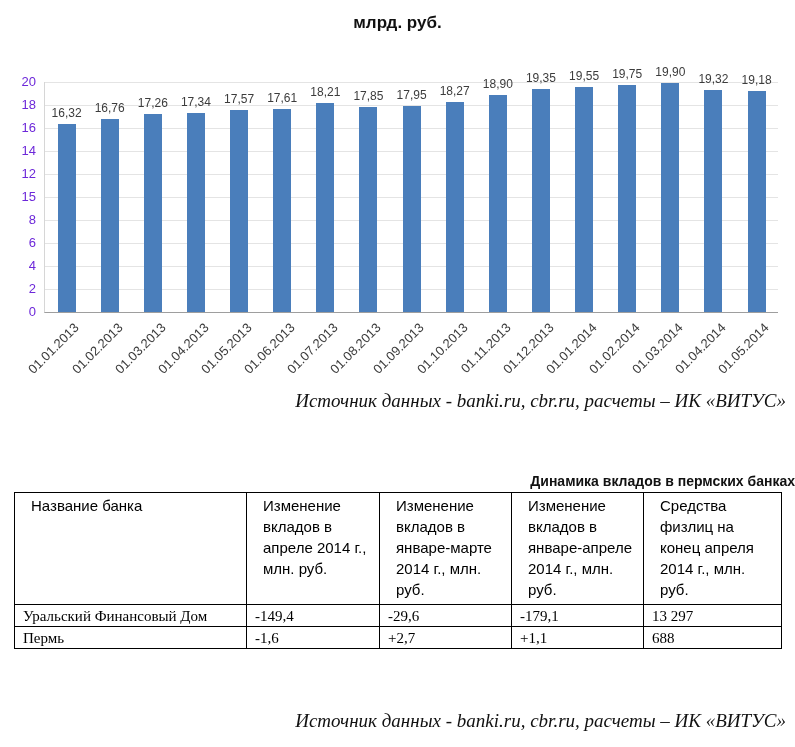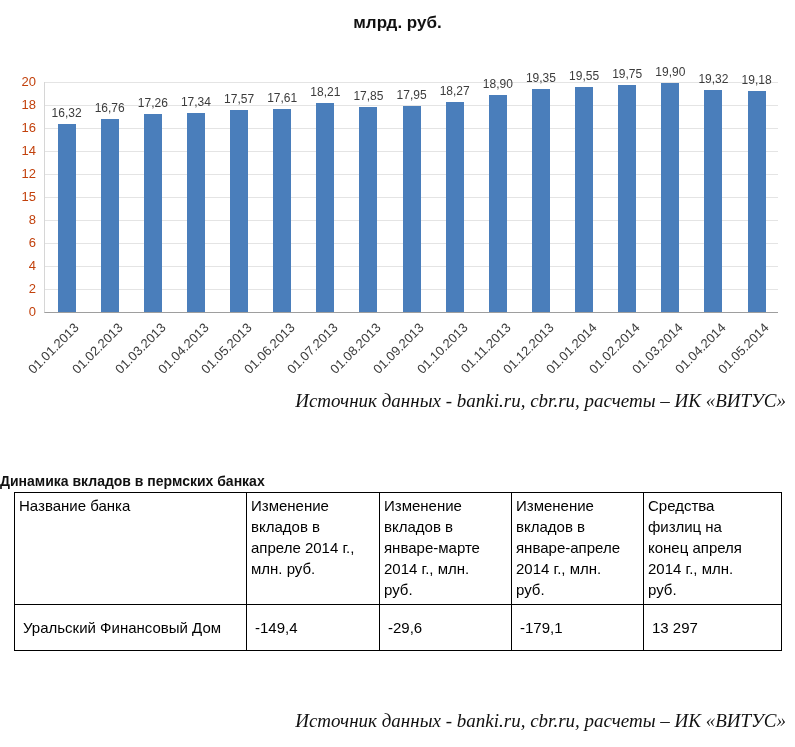--- a/index.html
+++ b/index.html
@@ -28,46 +28,46 @@
     position:absolute;left:50%;transform:translateX(-50%);
     font-size:12px;color:#3c3c3c;white-space:nowrap;
   }
   .x-label{
     position:absolute;top:calc(100% + 8px);right:50%;margin-right:-5px;
     transform:rotate(-45deg);transform-origin:100% 0;
     font-size:13px;color:#3c3c3c;white-space:nowrap;
   }
   .y-label{
     position:absolute;left:0;width:36px;text-align:right;
-    font-size:13px;color:#c2410c;
+    font-size:13px;color:#6d28d9;
   }
   .source-note{
     position:absolute;left:0;right:9px;text-align:right;
     font-family:"Liberation Serif",serif;font-style:italic;font-size:19px;color:#111;
   }
   #source-top{top:390px;}
   #source-bottom{top:710px;}
   
   #table-title{
-    position:absolute;top:473px;left:0;width:100%;text-align:left;
+    position:absolute;top:473px;left:0;width:100%;text-align:right;
     font-weight:bold;font-size:14px;color:#111;
   }
   #deposits-table{
     position:absolute;left:14px;top:492px;width:767px;
     border-collapse:collapse;table-layout:fixed;
     font-size:15px;color:#000;
   }
   #deposits-table th,#deposits-table td{
     border:1px solid #000;text-align:left;font-weight:normal;
   }
   #deposits-table th{
-    vertical-align:top;padding:2px 8px 4px 4px;line-height:21px;white-space:pre-line;
+    vertical-align:top;padding:2px 8px 4px 16px;line-height:21px;white-space:pre-line;
   }
   #deposits-table td{
-    height:21px;padding:12px 8px;line-height:20px;white-space:nowrap;overflow:hidden;
+    height:21px;padding:0 8px;line-height:20px;white-space:nowrap;overflow:hidden;font-family:Liberation Serif, serif;
   }
   .col-bank{width:232px;}
   .col-n1{width:133px;}
   .col-n2{width:132px;}
   .col-n3{width:132px;}
   .col-n4{width:138px;}
 </style>
 </head>
 <body>
 
@@ -216,16 +216,23 @@
       </tr>
     </thead>
   <tbody>
       <tr>
         <td>Уральский Финансовый Дом</td>
         <td>-149,4</td>
         <td>-29,6</td>
         <td>-179,1</td>
         <td>13 297</td>
       </tr>
+      <tr>
+        <td>Пермь</td>
+        <td>-1,6</td>
+        <td>+2,7</td>
+        <td>+1,1</td>
+        <td>688</td>
+      </tr>
     </tbody>
 </table>
 
 <div id="source-bottom" class="source-note">Источник данных - banki.ru, cbr.ru, расчеты – ИК «ВИТУС»</div>
 
 </body></html>

